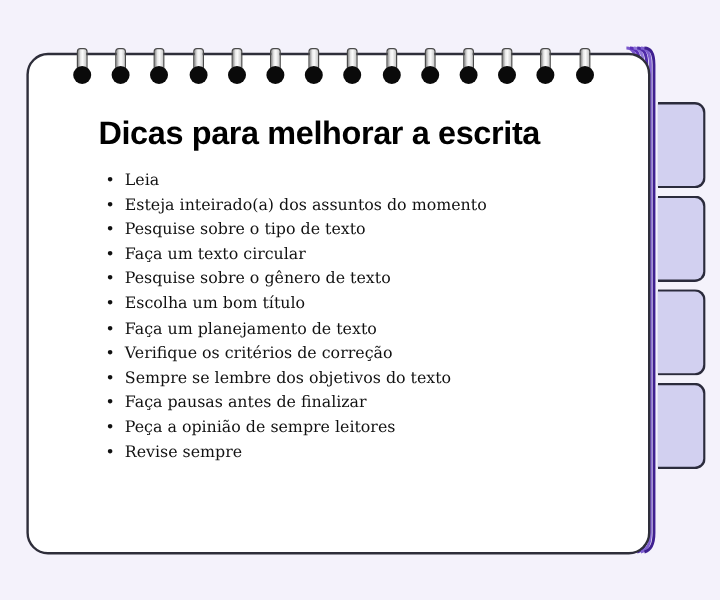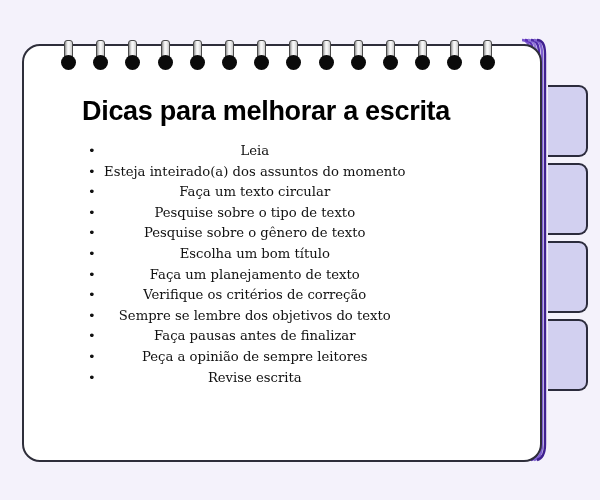--- a/index.html
+++ b/index.html
@@ -11,21 +11,20 @@
     height: 500px;
     background: #f4f2fb;
     font-family: "Liberation Sans", sans-serif;
     overflow: hidden;
   }
 
   #scene {
     position: relative;
     width: 494px;
     height: 500px;
-    text-align: center;
   }
 
   
   .tab {
     position: absolute;
     left: 548px;
     width: 40px;
     background: #d2d0f0;
     border: 2px solid #2b2b3c;
     border-left: none;
@@ -154,30 +153,30 @@
         <path d="M 17 2 Q 25 2 25 16 L 25 406 Q 25 420 17 422" stroke="#3f2090" stroke-width="2.4" fill="none"></path>
       </svg></div>
 
   <div id="page"></div>
 
   <div id="content">
     <div id="title">Dicas para melhorar a escrita</div>
     <ul id="tips-list">
         <li>Leia</li>
         <li>Esteja inteirado(a) dos assuntos do momento</li>
+        <li>Pesquise sobre o tipo de texto</li>
         <li>Faça um texto circular</li>
-        <li>Pesquise sobre o tipo de texto</li>
         <li>Pesquise sobre o gênero de texto</li>
         <li>Escolha um bom título</li>
         <li>Faça um planejamento de texto</li>
         <li>Verifique os critérios de correção</li>
         <li>Sempre se lembre dos objetivos do texto</li>
         <li>Faça pausas antes de finalizar</li>
         <li>Peça a opinião de sempre leitores</li>
-        <li>Revise escrita</li>
+        <li>Revise sempre</li>
       </ul>
   </div>
 
   <div id="rings-layer">
       <div class="ring" style="left: 64px;">
         <div class="bar"></div>
         <div class="blob"></div>
       </div>
       <div class="ring" style="left: 96.2px;">
         <div class="bar"></div>

